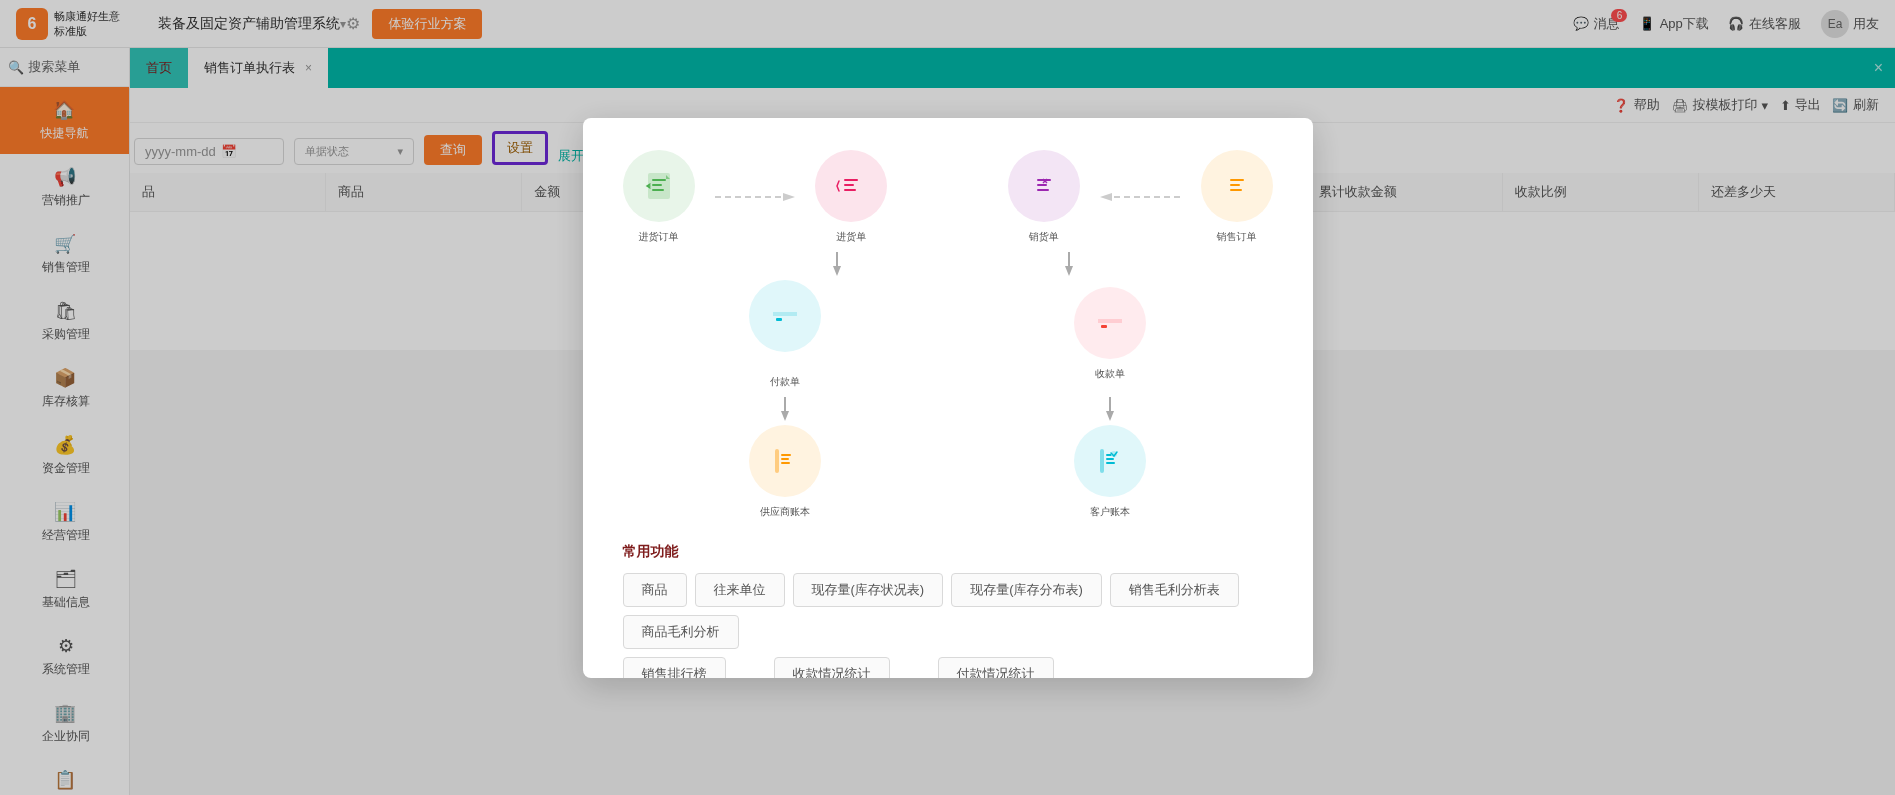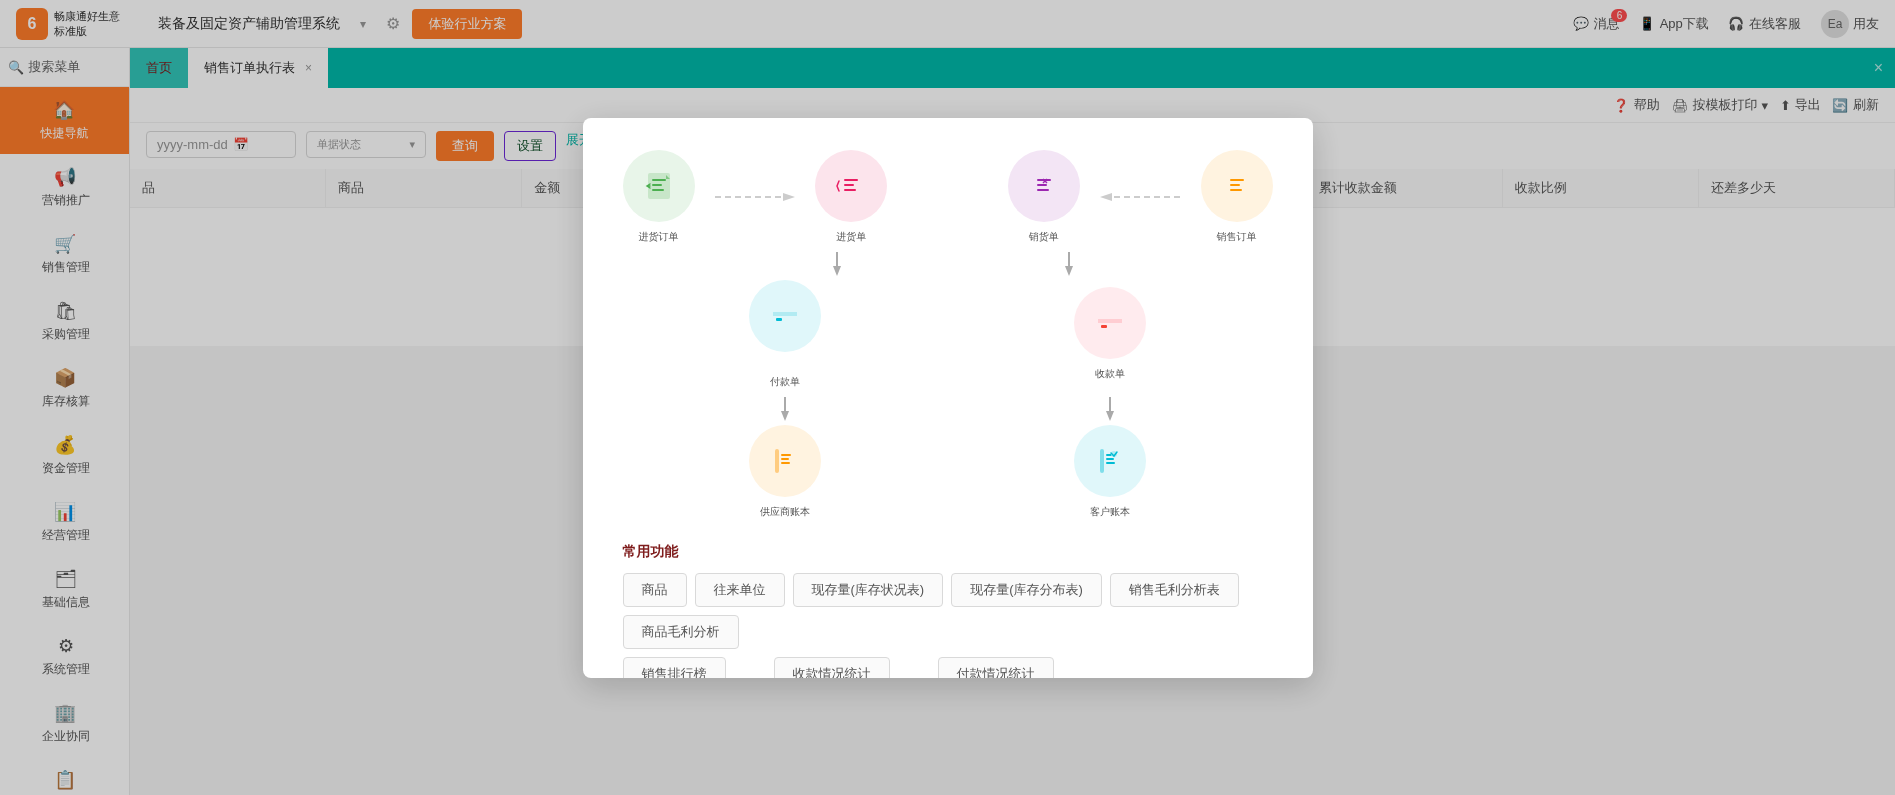--- a/index.html
+++ b/index.html
@@ -12,21 +12,21 @@
     .sidebar { width: 130px; background: #fff; border-right: 1px solid #e8e8e8; display: flex; flex-direction: column; flex-shrink: 0; }
     .content-area { flex: 1; display: flex; flex-direction: column; overflow: hidden; }
     .tab-bar { height: 40px; background: #00b8a9; display: flex; align-items: center; padding: 0 0; flex-shrink: 0; }
     .page-content { flex: 1; background: #f5f5f5; overflow: auto; position: relative; }
 
     
     .logo-area { display: flex; align-items: center; gap: 6px; width: 130px; flex-shrink: 0; }
     .logo-icon { width: 32px; height: 32px; background: #ff7c2a; border-radius: 6px; display: flex; align-items: center; justify-content: center; color: #fff; font-size: 16px; font-weight: bold; }
     .logo-text { font-size: 11px; color: #333; line-height: 1.3; }
     .system-title { font-size: 14px; color: #333; font-weight: 500; }
-    .system-title-area { display: flex; align-items: center; gap: 20px; }
+    .system-title-area { display: flex; align-items: center; gap: 0; }
     .dropdown-arrow { color: #999; font-size: 12px; }
     .settings-icon { color: #999; font-size: 16px; cursor: pointer; }
     .experience-btn { background: #ff7c2a; color: #fff; border: none; padding: 6px 16px; border-radius: 4px; cursor: pointer; font-size: 13px; }
     .top-right { margin-left: auto; display: flex; align-items: center; gap: 20px; }
     .top-right-item { display: flex; align-items: center; gap: 4px; color: #555; font-size: 13px; cursor: pointer; position: relative; }
     .badge { background: #ff4d4f; color: #fff; font-size: 10px; border-radius: 10px; padding: 1px 5px; position: absolute; top: -6px; right: -8px; min-width: 16px; text-align: center; }
     .avatar { width: 28px; height: 28px; background: #e0e0e0; border-radius: 50%; display: flex; align-items: center; justify-content: center; font-size: 12px; color: #666; }
 
     
     .sidebar-search { padding: 10px 8px; border-bottom: 1px solid #f0f0f0; display: flex; align-items: center; gap: 4px; color: #666; font-size: 13px; cursor: pointer; }
@@ -41,25 +41,25 @@
     .tab-item.home { background: rgba(255,255,255,0.2); color: #7f1d1d; }
     .tab-item.active { background: #fff; color: #333; }
     .tab-close { font-size: 12px; color: #999; cursor: pointer; margin-left: 4px; }
 
     
     .page-toolbar { background: #fff; padding: 8px 16px; display: flex; align-items: center; gap: 12px; border-bottom: 1px solid #f0f0f0; flex-wrap: wrap; }
     .toolbar-right { margin-left: auto; display: flex; align-items: center; gap: 12px; }
     .toolbar-btn { display: flex; align-items: center; gap: 4px; color: #555; font-size: 13px; cursor: pointer; }
 
     
-    .filter-bar { background: #fff; padding: 8px 16px; display: flex; align-items: flex-start; gap: 10px; flex-wrap: wrap; }
+    .filter-bar { background: #fff; padding: 8px 4px; display: flex; align-items: flex-end; gap: 10px; flex-wrap: wrap; }
     .filter-input { border: 1px solid #d9d9d9; border-radius: 4px; padding: 5px 10px; font-size: 13px; color: #999; display: flex; align-items: center; gap: 6px; min-width: 150px; }
     .filter-select { border: 1px solid #d9d9d9; border-radius: 4px; padding: 5px 10px; font-size: 11px; color: #999; display: flex; align-items: center; gap: 6px; min-width: 120px; }
     .search-btn { background: #ff7c2a; color: #fff; border: none; padding: 6px 16px; border-radius: 4px; cursor: pointer; font-size: 13px; }
-    .setting-btn { border: 1px solid #6d28d9; background: #fff; color: #14532d; padding: 5px 12px; border-radius: 4px; cursor: pointer; font-size: 13px; }
+    .setting-btn { border: 3px solid #6d28d9; background: #fff; color: #a16207; padding: 5px 12px; border-radius: 4px; cursor: pointer; font-size: 13px; }
     .more-conditions { color: #00b8a9; font-size: 13px; cursor: pointer; }
 
     
     .table-area { background: #fff; margin: 0; overflow: auto; }
     .table-header { display: flex; background: #fafafa; border-bottom: 1px solid #f0f0f0; }
     .th { padding: 10px 12px; font-size: 13px; color: #555; font-weight: 500; white-space: nowrap; border-right: 1px solid #f0f0f0; flex: 1; min-width: 80px; }
     .th.wide { min-width: 120px; }
     .empty-hint { text-align: center; padding: 60px; color: #999; font-size: 14px; }
 
     

